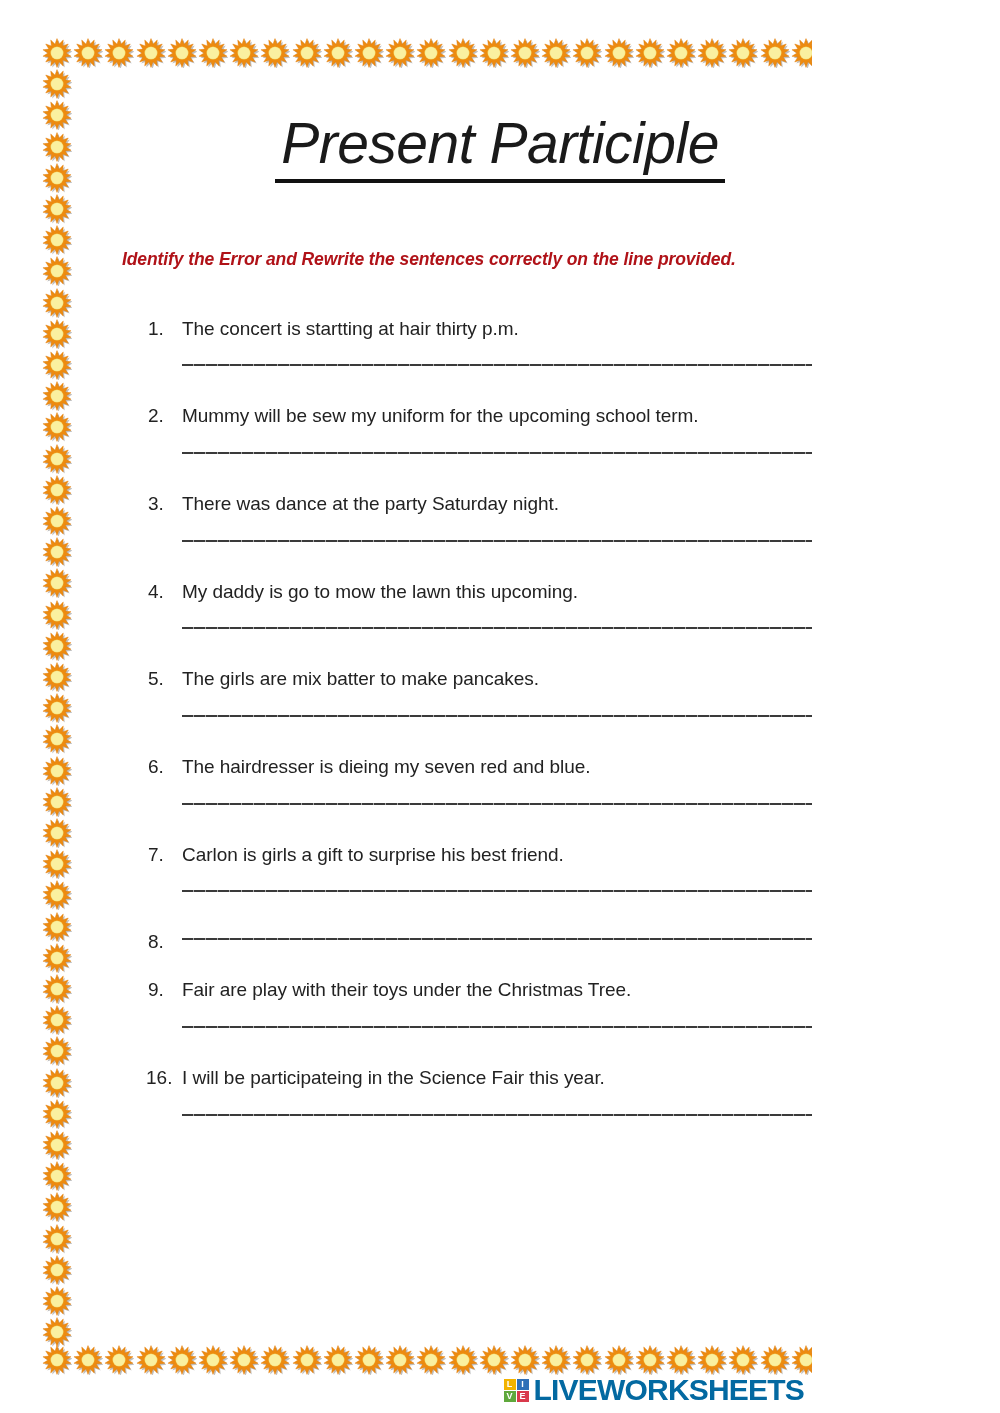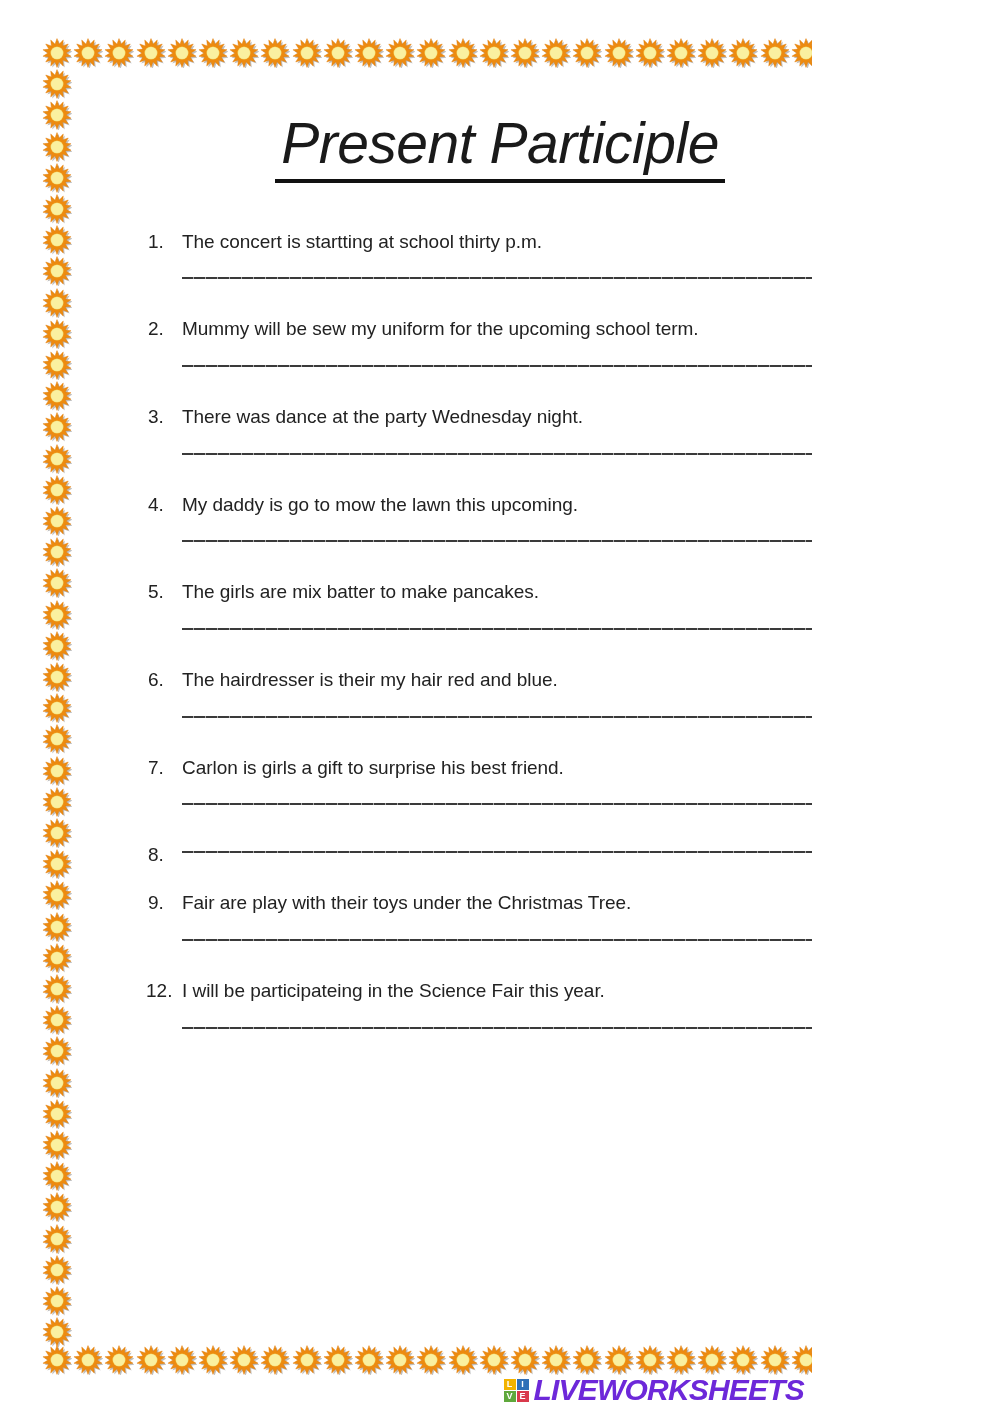--- a/index.html
+++ b/index.html
@@ -132,23 +132,22 @@
   }
   .cell-l { background: #F2B300; }
   .cell-i { background: #2E6FB7; }
   .cell-v { background: #5FA83C; }
   .cell-e { background: #D93A4B; }
   #lw-word {
     font-family: "Liberation Sans", sans-serif;
     font-weight: bold;
     font-size: 30px;
     letter-spacing: -0.8px;
-    color: #6d28d9;
+    color: #0369a1;
     line-height: 1;
-    font-style: italic;
   }
 </style>
 </head>
 <body>
 
 <div id="page">
 
   <div class="sun-border" id="sun-border">
       <div class="sun" style="left: 42px; top: 38px;">
         <svg viewBox="0 0 100 100" xmlns="http://www.w3.org/2000/svg">
@@ -1129,32 +1128,33 @@
           <polygon points="50.00,2.00 56.68,20.75 70.83,6.75 68.70,26.55 87.53,20.07 77.03,36.98 96.80,39.32 80.00,50.00 96.80,60.68 77.03,63.02 87.53,79.93 68.70,73.45 70.83,93.25 56.68,79.25 50.00,98.00 43.32,79.25 29.17,93.25 31.30,73.45 12.47,79.93 22.97,63.02 3.20,60.68 20.00,50.00 3.20,39.32 22.97,36.98 12.47,20.07 31.30,26.55 29.17,6.75 43.32,20.75" fill="#ED8B10" stroke="#E07B0A" stroke-width="1.5"></polygon>
           <circle cx="50" cy="50" r="21" fill="#FAF0A0" stroke="#E9C93C" stroke-width="1"></circle>
         </svg>
       </div>
     </div>
 
   <div id="content">
 
     <h1 id="worksheet-title"><span class="tx">Present Participle</span></h1>
 
+    <p id="instructions">Identify the Error and Rewrite the sentences correctly on the line provided.</p>
 
     <ol id="question-list">
-        <li class="q-item"><span class="q-num">1.</span><span class="q-text">The concert is startting at school thirty p.m.</span><div class="q-line"></div></li>
+        <li class="q-item"><span class="q-num">1.</span><span class="q-text">The concert is startting at hair thirty p.m.</span><div class="q-line"></div></li>
         <li class="q-item"><span class="q-num">2.</span><span class="q-text">Mummy will be sew my uniform for the upcoming school term.</span><div class="q-line"></div></li>
-        <li class="q-item"><span class="q-num">3.</span><span class="q-text">There was dance at the party Wednesday night.</span><div class="q-line"></div></li>
+        <li class="q-item"><span class="q-num">3.</span><span class="q-text">There was dance at the party Saturday night.</span><div class="q-line"></div></li>
         <li class="q-item"><span class="q-num">4.</span><span class="q-text">My daddy is go to mow the lawn this upcoming.</span><div class="q-line"></div></li>
         <li class="q-item"><span class="q-num">5.</span><span class="q-text">The girls are mix batter to make pancakes.</span><div class="q-line"></div></li>
-        <li class="q-item"><span class="q-num">6.</span><span class="q-text">The hairdresser is their my hair red and blue.</span><div class="q-line"></div></li>
+        <li class="q-item"><span class="q-num">6.</span><span class="q-text">The hairdresser is dieing my seven red and blue.</span><div class="q-line"></div></li>
         <li class="q-item"><span class="q-num">7.</span><span class="q-text">Carlon is girls a gift to surprise his best friend.</span><div class="q-line"></div></li>
         <li class="q-item"><span class="q-num">8.</span><div class="q-line"></div></li>
         <li class="q-item"><span class="q-num">9.</span><span class="q-text">Fair are play with their toys under the Christmas Tree.</span><div class="q-line"></div></li>
-        <li class="q-item"><span class="q-num wide">12.</span><span class="q-text">I will be participateing in the Science Fair this year.</span><div class="q-line"></div></li>
+        <li class="q-item"><span class="q-num wide">16.</span><span class="q-text">I will be participateing in the Science Fair this year.</span><div class="q-line"></div></li>
       </ol>
 
   </div>
 
   <div id="lw-logo">
     <div id="lw-mark">
       <span class="cell cell-l">L</span>
       <span class="cell cell-i">I</span>
       <span class="cell cell-v">V</span>
       <span class="cell cell-e">E</span>

